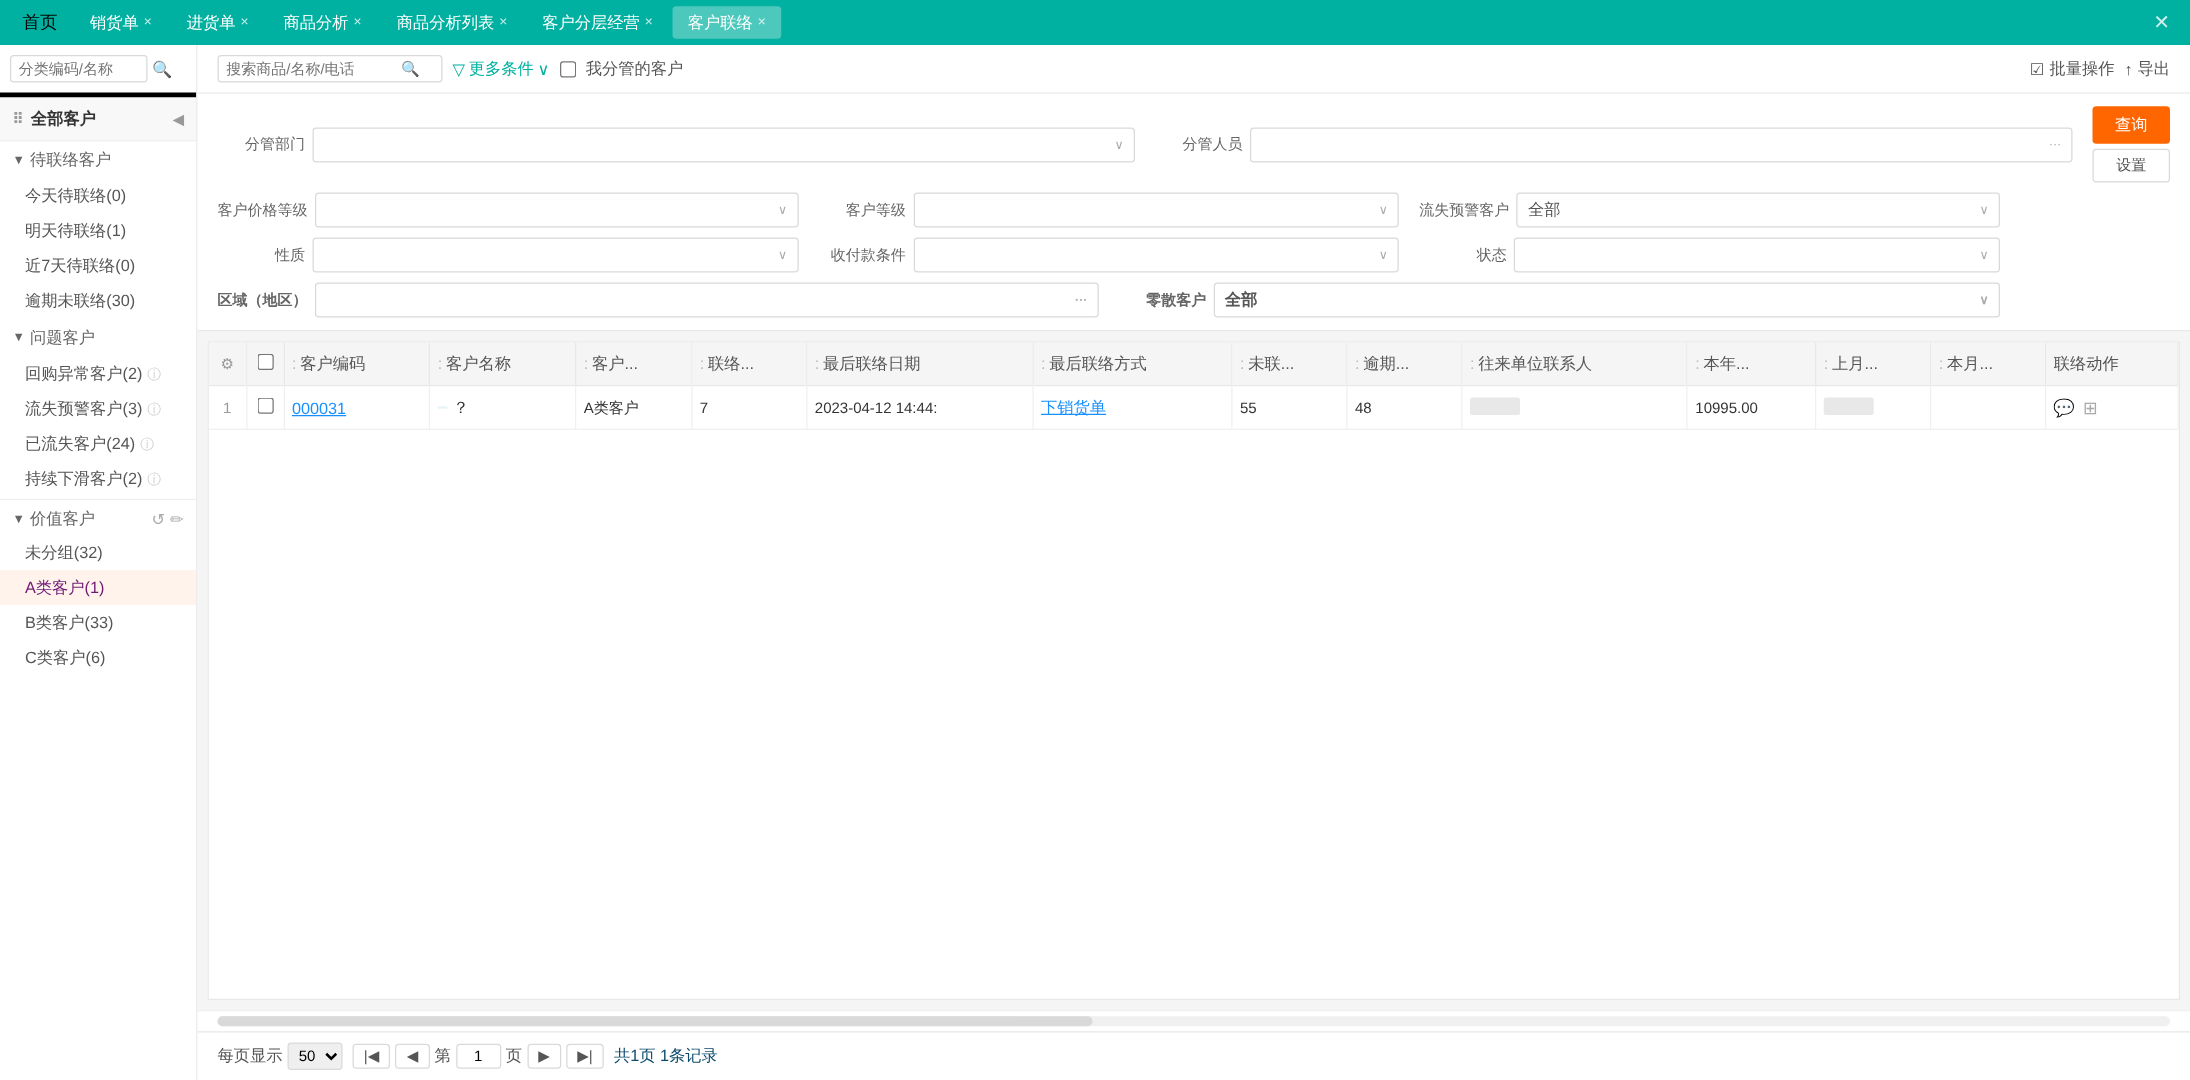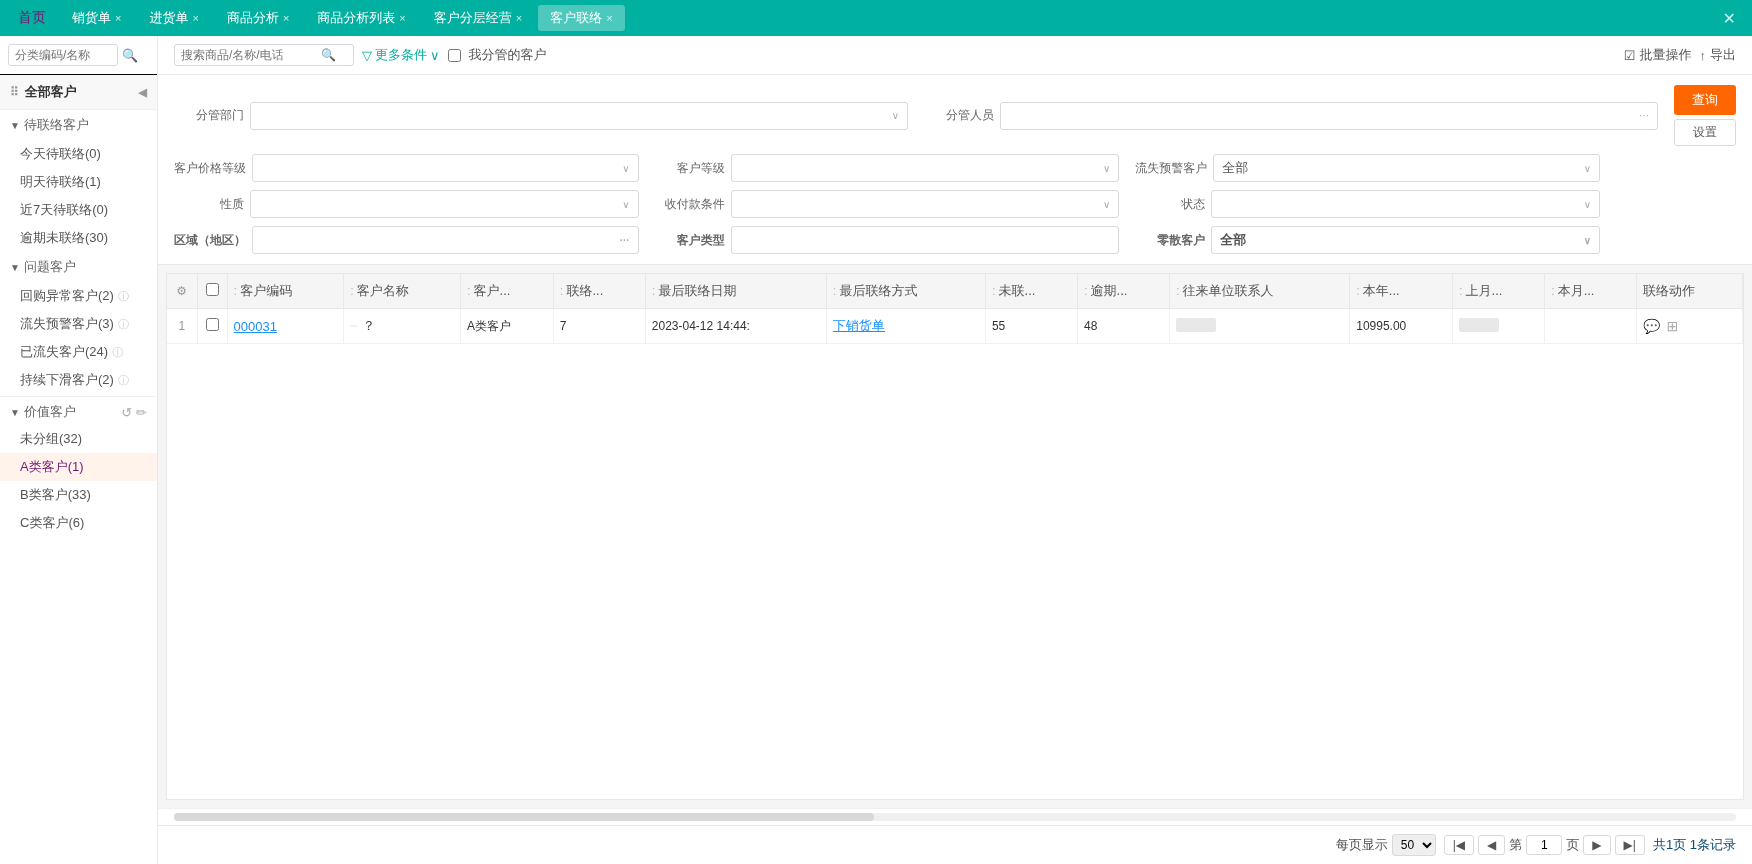--- a/index.html
+++ b/index.html
@@ -21,21 +21,21 @@
       border-radius: 3px;
       white-space: nowrap;
       display: flex;
       align-items: center;
       gap: 4px;
       font-size: 13px;
       justify-content: flex-end;
     }
     .nav-item.active { background: rgba(255,255,255,0.3); }
     .nav-item .close-x { font-size: 11px; color: rgba(255,255,255,0.8); cursor: pointer; }
-    .nav-home { color: #701a75; font-size: 14px; padding: 4px 10px; cursor: pointer; }
+    .nav-home { color: #000000; font-size: 14px; padding: 4px 10px; cursor: pointer; }
     .nav-spacer { flex: 1; }
     .nav-close-all { color: rgba(255,255,255,0.8); font-size: 16px; cursor: pointer; padding: 4px 8px; }
 
     
     .main-layout {
       display: flex;
       height: calc(864px - 36px);
     }
 
     
@@ -43,21 +43,21 @@
       width: 158px;
       background: #fff;
       border-right: 1px solid #e8e8e8;
       overflow-y: auto;
       flex-shrink: 0;
     }
     .sidebar-search {
       padding: 8px;
       display: flex;
       align-items: center;
-      border-bottom: 1px solid #000000;
+      border-bottom: 4px solid #000000;
     }
     .sidebar-search input {
       border: 1px solid #d9d9d9;
       border-radius: 3px;
       padding: 3px 6px;
       width: 110px;
       font-size: 12px;
       outline: none;
     }
     .sidebar-search .search-icon { color: #999; margin-left: 4px; cursor: pointer; }
@@ -280,21 +280,20 @@
     .action-icons-cell { display: flex; gap: 6px; align-items: center; color: #aaa; }
     .action-icons-cell span { cursor: pointer; font-size: 14px; }
 
     
     .table-footer {
       background: #fff;
       border-top: 1px solid #e8e8e8;
       padding: 8px 16px;
       display: flex;
       align-items: center;
-      justify-content: flex-end;
       gap: 8px;
       font-size: 12px;
       color: #555;
     }
     .footer-page-size {
       display: flex;
       align-items: center;
       gap: 4px;
     }
     .footer-page-size select {
@@ -557,26 +556,20 @@
             <span class="down-arrow">∨</span>
           </div>
         </div>
         <div style="width:120px"></div>
       </div>
       <div class="filter-row">
         <div class="filter-field">
           <label>区域（地区）</label>
           <div class="field-input with-dots">
             <span class="down-arrow">···</span>
-          </div>
-        </div>
-        <div class="filter-field">
-          <label>客户类型</label>
-          <div class="field-input">
-            <span></span>
           </div>
         </div>
         <div class="filter-field">
           <label>零散客户</label>
           <div class="field-input">
             <span>全部</span>
             <span class="down-arrow">∨</span>
           </div>
         </div>
         <div style="width:120px"></div>

